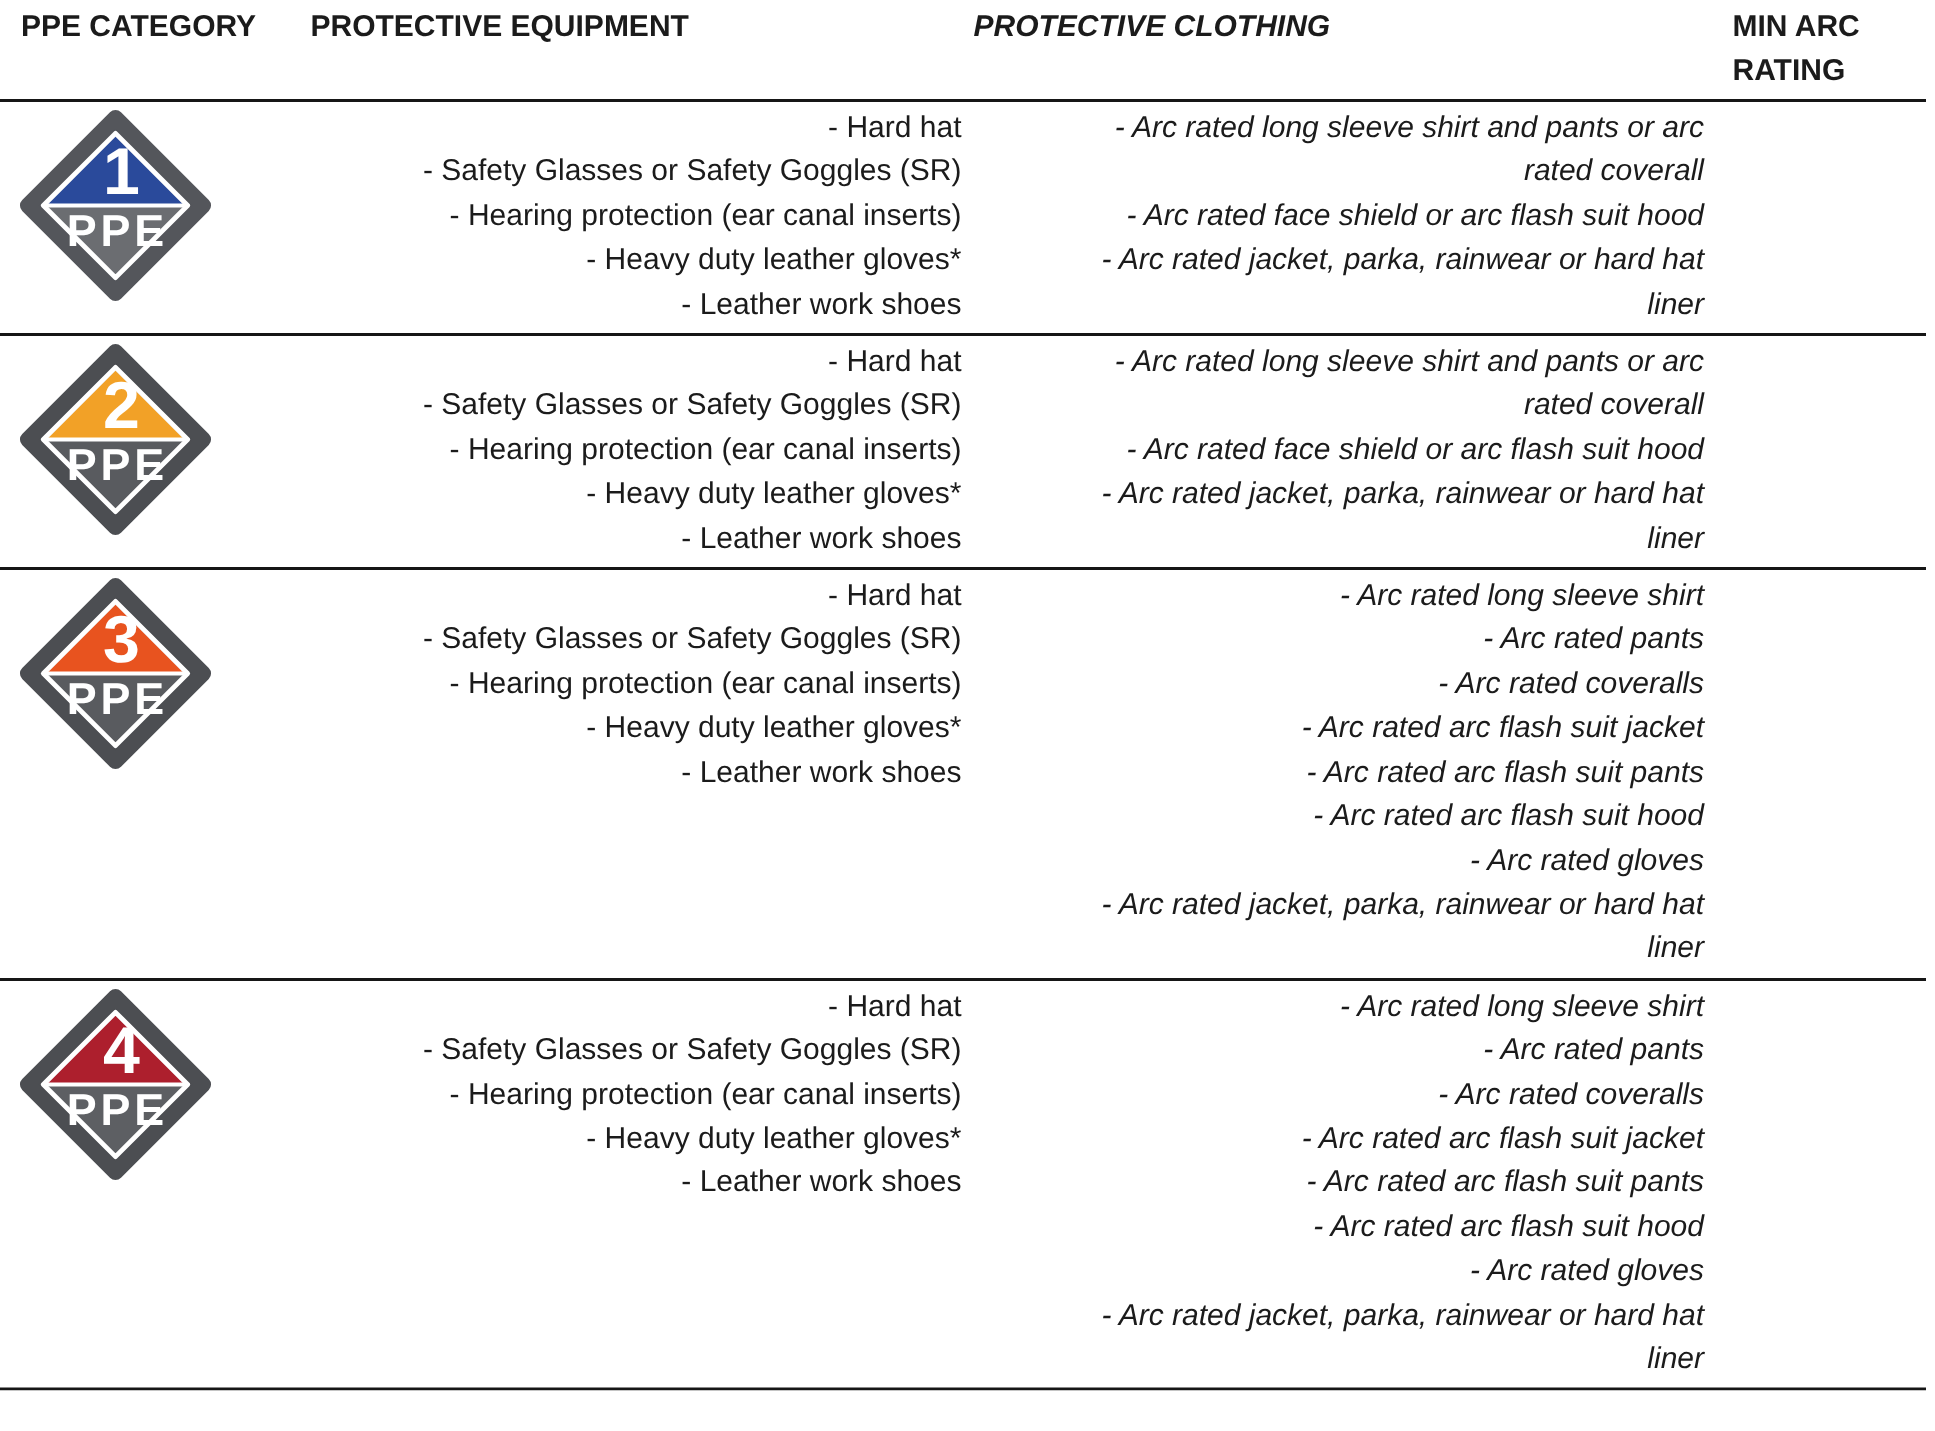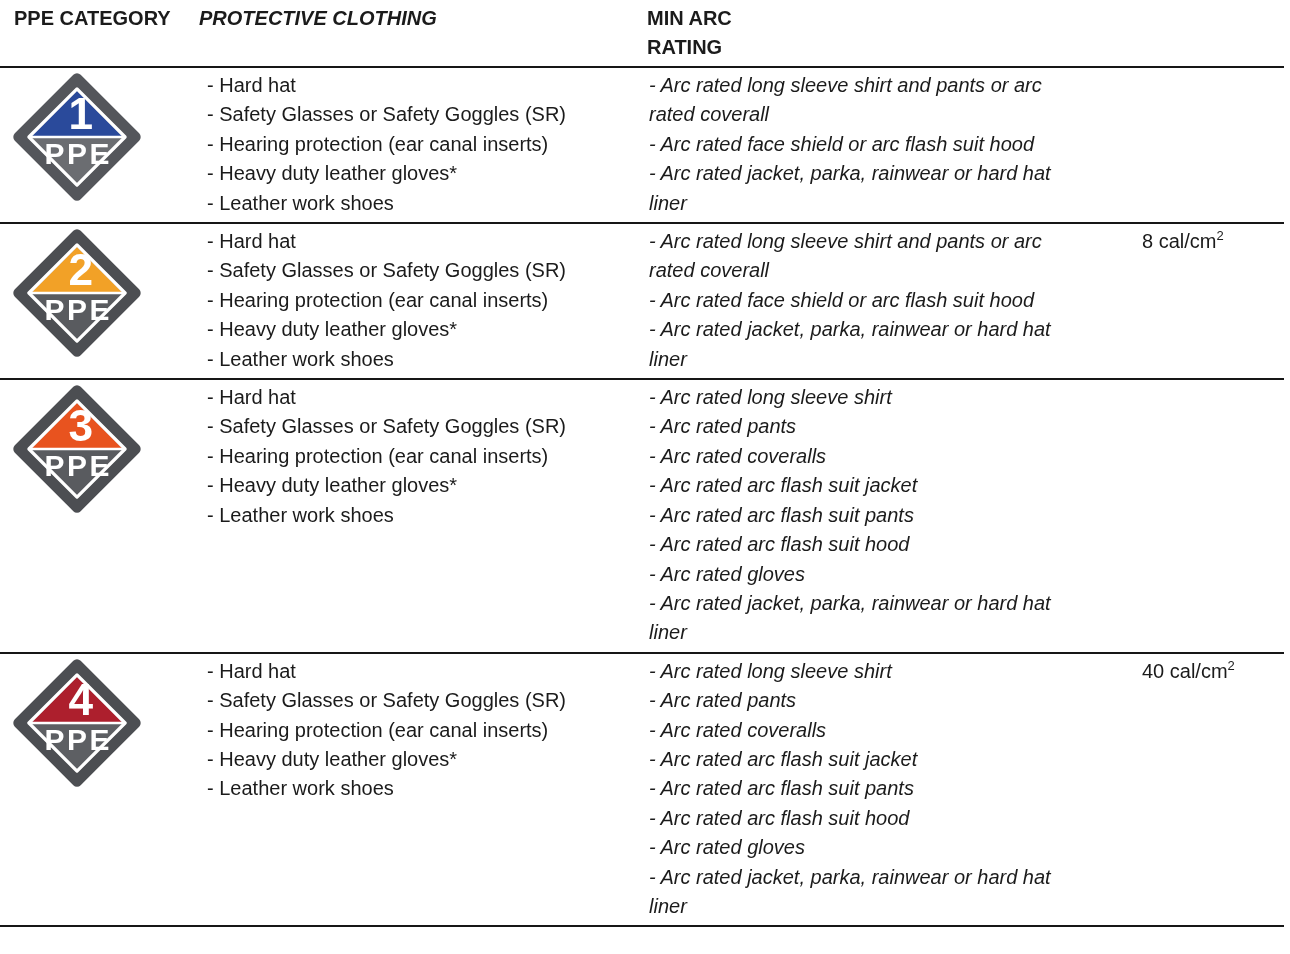--- a/index.html
+++ b/index.html
@@ -29,24 +29,24 @@
     white-space: pre-line;
   }
   .cell {
     padding: 3px 4px 4px 12px;
     font-size: 20px;
     line-height: 29.4px;
     box-sizing: border-box;
   }
   .c1 { padding-left: 12px; }
   .c3 { padding-left: 4px; font-style: italic; }
-  .c4 { padding-left: 2px; }
+  .c4 { padding-left: 2px; margin-left: 13px; }
   .hdr .c1 { padding-left: 14px; }
   .hdr .c2 { padding-left: 12px; }
-  .item { white-space: pre-line; }
+  .item { white-space: pre-line; text-align: right; }
   .row-1, .row-2 { min-height: 150px; }
   .row-3 { min-height: 270px; }
   .row-4 { min-height: 269px; }
   .badge {
     width: 130px;
     height: 130px;
     display: block;
     margin-top: 1px;
   }
   .badge text {
@@ -61,20 +61,21 @@
     line-height: 0;
   }
 </style>
 </head>
 <body>
 
 <div class="ppe-table">
 
   <div class="hdr">
     <div class="cell c1">PPE CATEGORY</div>
+    <div class="cell c2">PROTECTIVE EQUIPMENT</div>
     <div class="cell c3">PROTECTIVE CLOTHING</div>
     <div class="cell c4">MIN ARC
 RATING</div>
   </div>
 
   <div class="row row-1">
     <div class="cell c1">
       <svg class="badge" viewBox="0 0 100 100">
         <path d="M50 5 L95 50 L50 95 L5 50 Z" stroke-width="8" stroke-linejoin="round" fill="#54565b" stroke="#54565b"></path>
         <path d="M50 14.5 L85.5 50 L14.5 50 Z" fill="#2a4a9b"></path>
@@ -120,21 +121,20 @@
         <div class="item">- Heavy duty leather gloves*</div>
         <div class="item">- Leather work shoes</div>
       </div>
     <div class="cell c3">
         <div class="item">- Arc rated long sleeve shirt and pants or arc
 rated coverall</div>
         <div class="item">- Arc rated face shield or arc flash suit hood</div>
         <div class="item">- Arc rated jacket, parka, rainwear or hard hat
 liner</div>
       </div>
-    <div class="cell c4"><span>8 cal/cm</span><sup>2</sup></div>
   </div>
 
   <div class="row row-3">
     <div class="cell c1">
       <svg class="badge" viewBox="0 0 100 100">
         <path d="M50 5 L95 50 L50 95 L5 50 Z" stroke-width="8" stroke-linejoin="round" fill="#4c4e52" stroke="#4c4e52"></path>
         <path d="M50 14.5 L85.5 50 L14.5 50 Z" fill="#e8531f"></path>
         <path d="M14.5 50 L85.5 50 L50 85.5 Z" fill="#595b5f"></path>
         <path d="M50 13 L87 50 L50 87 L13 50 Z" fill="none" stroke-width="2.5" stroke-linejoin="round" stroke="#ffffff"></path>
         <line x1="14" y1="50" x2="86" y2="50" stroke-width="2" stroke="#ffffff"></line>
@@ -185,16 +185,15 @@
         <div class="item">- Arc rated long sleeve shirt</div>
         <div class="item">- Arc rated pants</div>
         <div class="item">- Arc rated coveralls</div>
         <div class="item">- Arc rated arc flash suit jacket</div>
         <div class="item">- Arc rated arc flash suit pants</div>
         <div class="item">- Arc rated arc flash suit hood</div>
         <div class="item">- Arc rated gloves</div>
         <div class="item">- Arc rated jacket, parka, rainwear or hard hat
 liner</div>
       </div>
-    <div class="cell c4"><span>40 cal/cm</span><sup>2</sup></div>
   </div>
 
 </div>
 
 </body></html>

